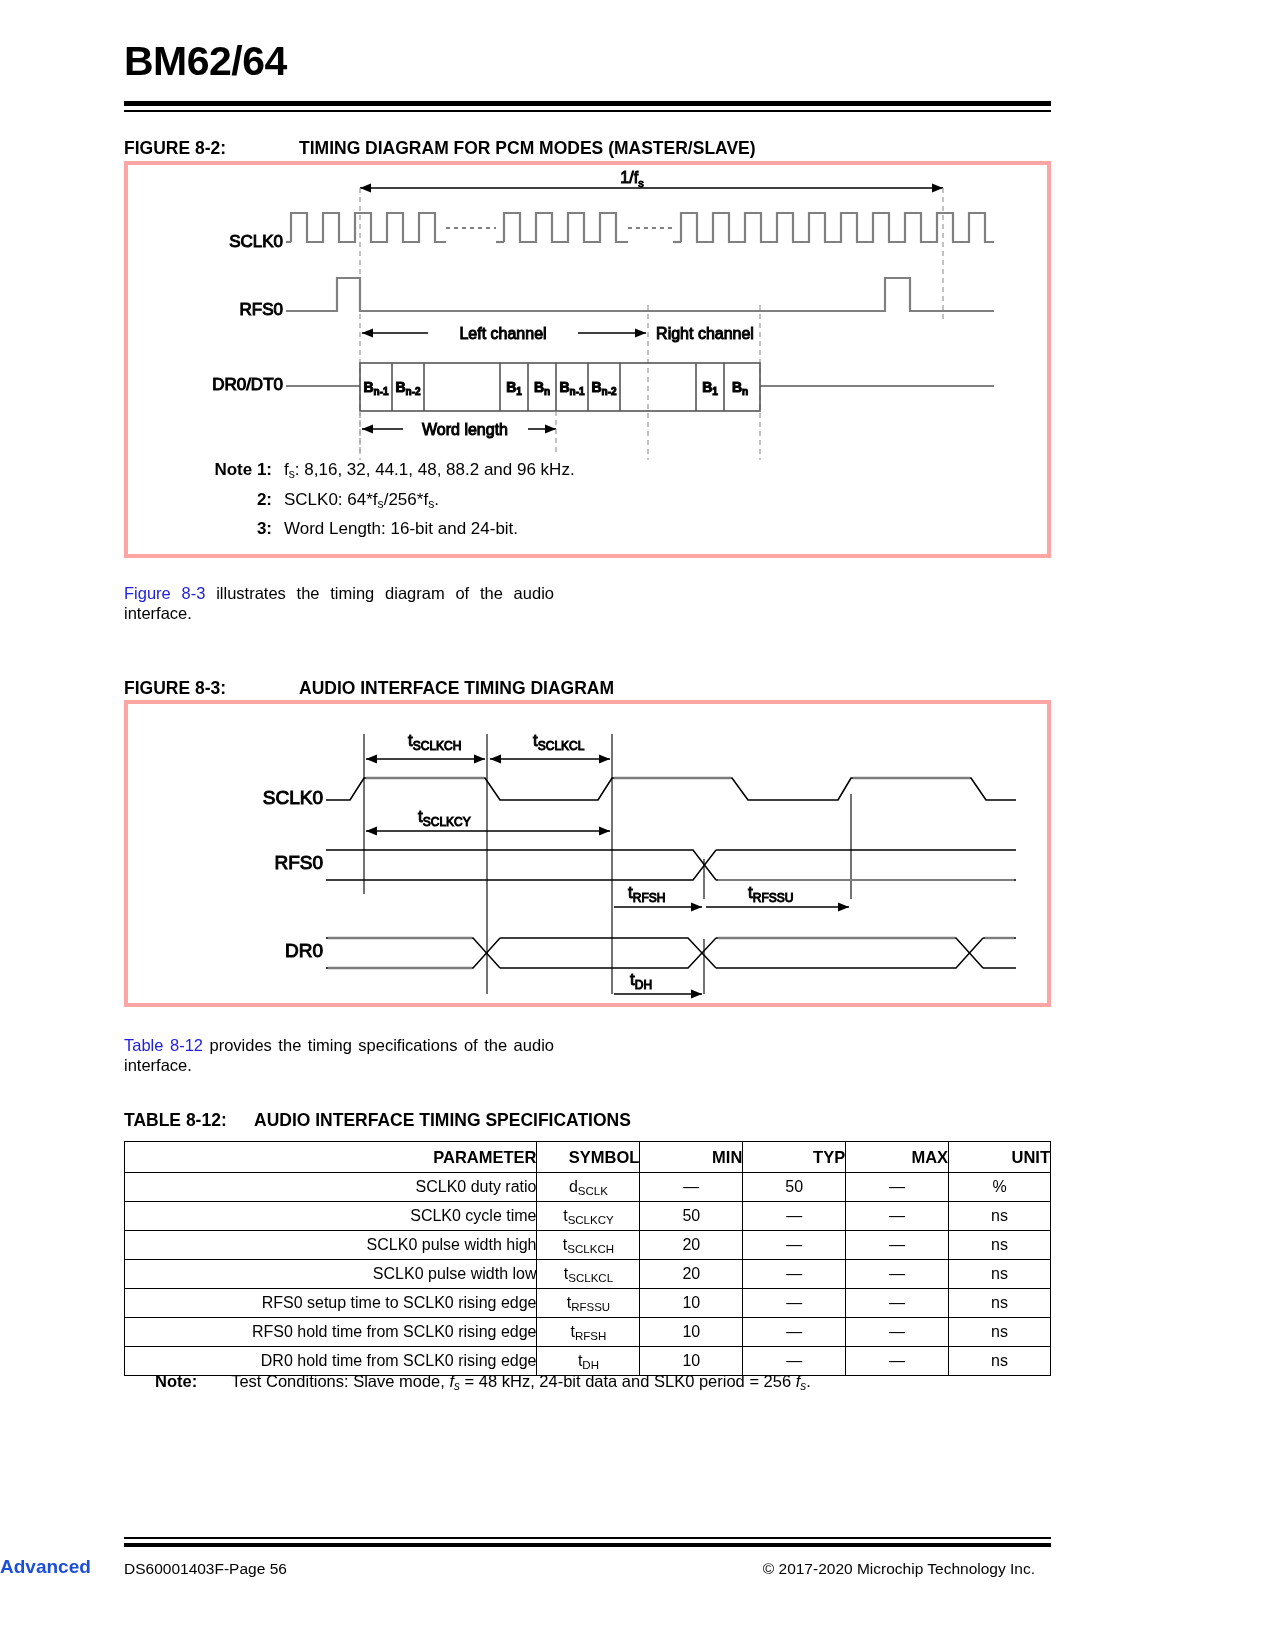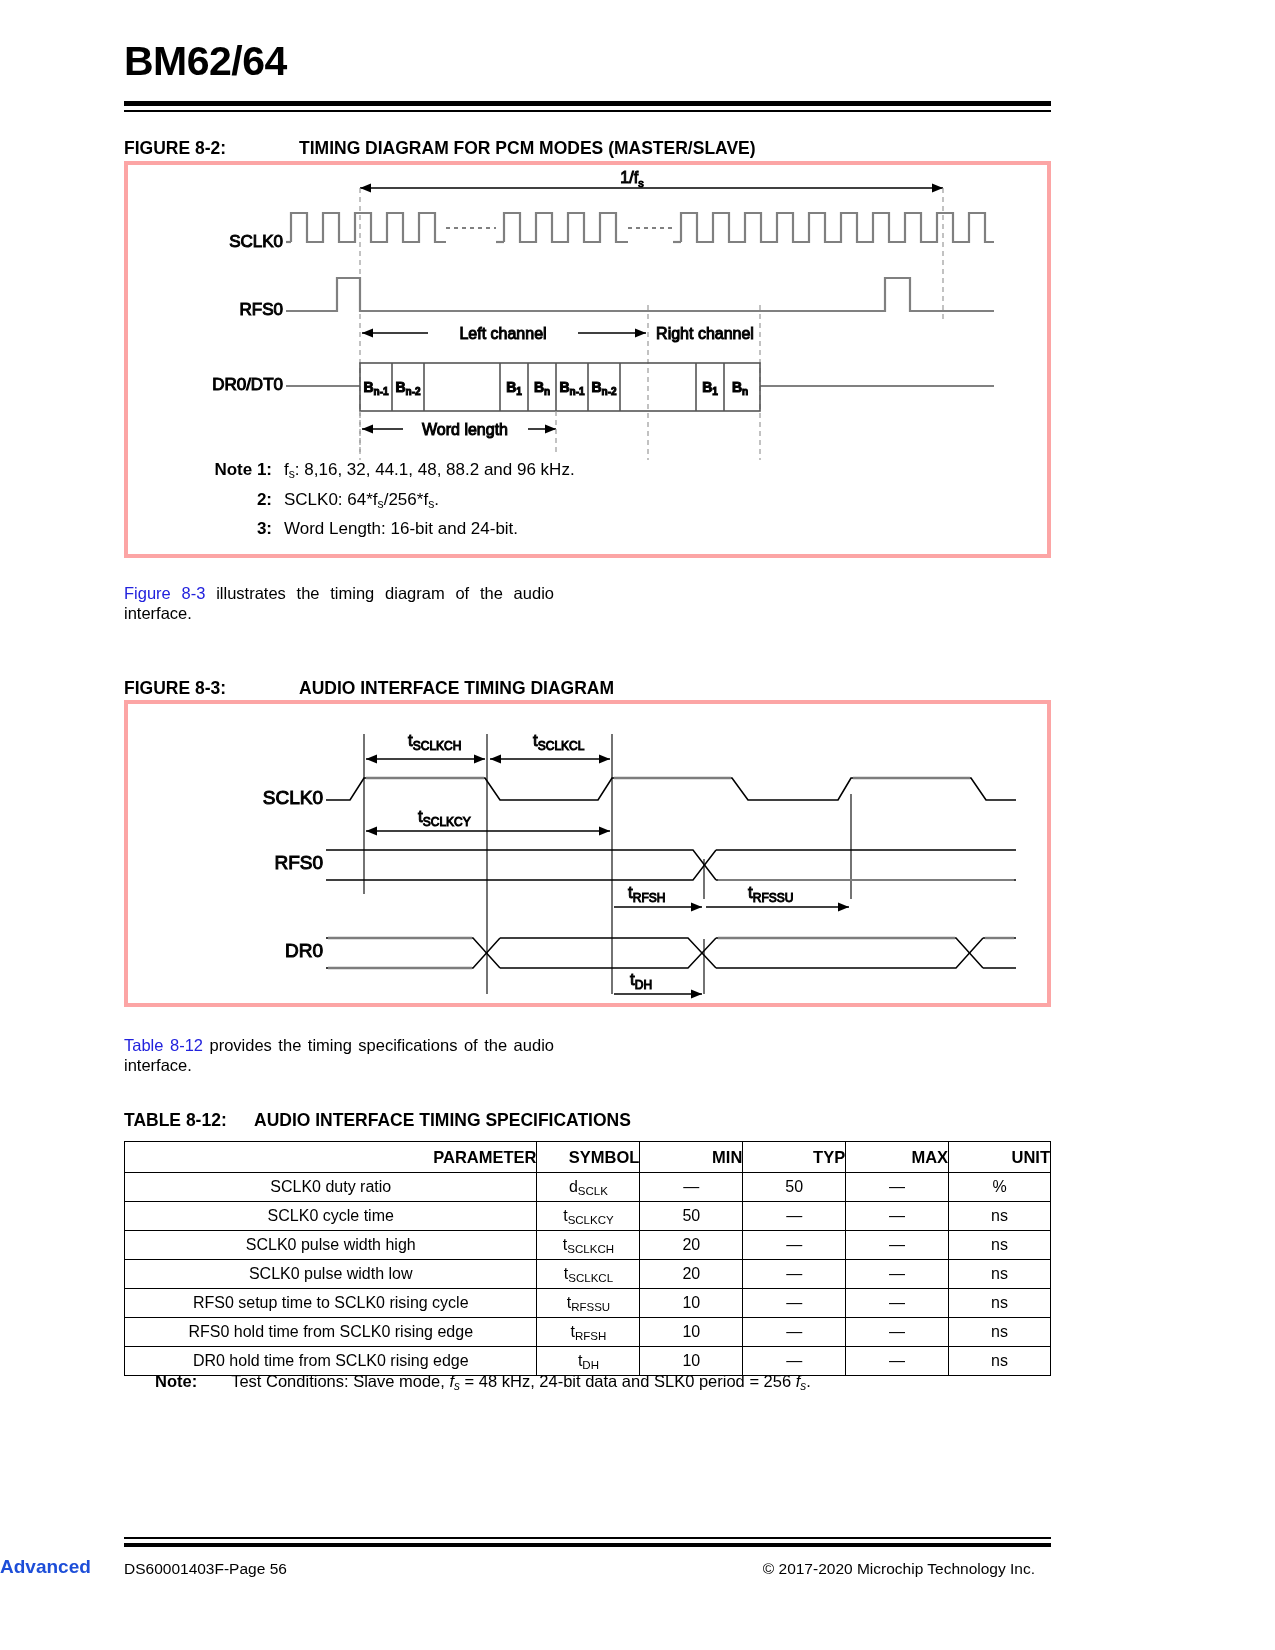--- a/index.html
+++ b/index.html
@@ -119,21 +119,21 @@
     height: 28px;
     vertical-align: middle;
   }
   table.spec th {
     font-weight: bold;
     text-align: right;
     font-size: 16.5px;
     height: 30px;
   }
   table.spec td.param {
-    text-align: center;
+    text-align: right;
     padding-left: 0;
   }
   table.spec td.ctr { text-align: center; }
 
   .col-param { width: 413px; }
   .col-sym   { width: 103px; }
   .col-min   { width: 103px; }
   .col-typ   { width: 103px; }
   .col-max   { width: 103px; }
   .col-unit  { width: 102px; }
@@ -471,21 +471,21 @@
         </tr>
         <tr>
           <td class="param">SCLK0 pulse width low</td>
           <td class="ctr">t<sub>SCLKCL</sub></td>
           <td class="ctr">20</td>
           <td class="ctr">—</td>
           <td class="ctr">—</td>
           <td class="ctr">ns</td>
         </tr>
         <tr>
-          <td class="param">RFS0 setup time to SCLK0 rising cycle</td>
+          <td class="param">RFS0 setup time to SCLK0 rising edge</td>
           <td class="ctr">t<sub>RFSSU</sub></td>
           <td class="ctr">10</td>
           <td class="ctr">—</td>
           <td class="ctr">—</td>
           <td class="ctr">ns</td>
         </tr>
         <tr>
           <td class="param">RFS0 hold time from SCLK0 rising edge</td>
           <td class="ctr">t<sub>RFSH</sub></td>
           <td class="ctr">10</td>

